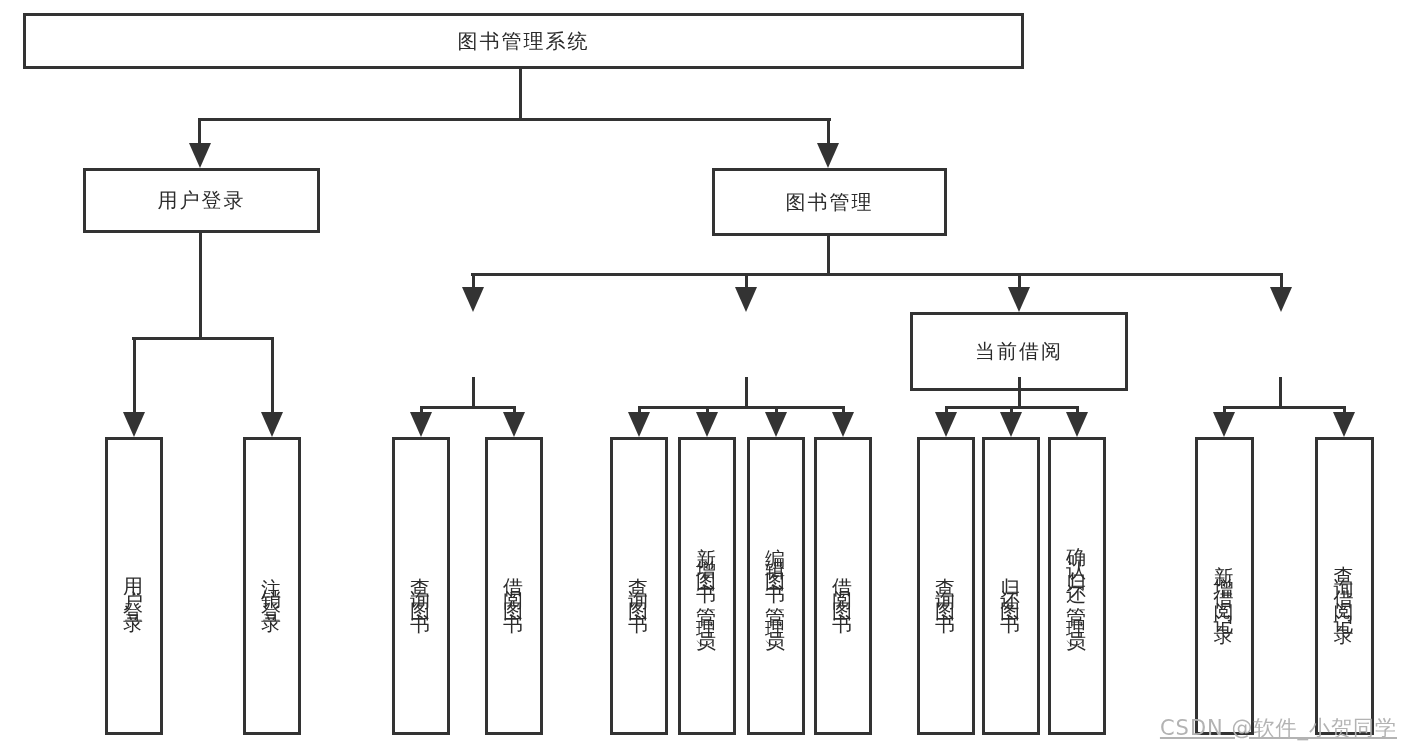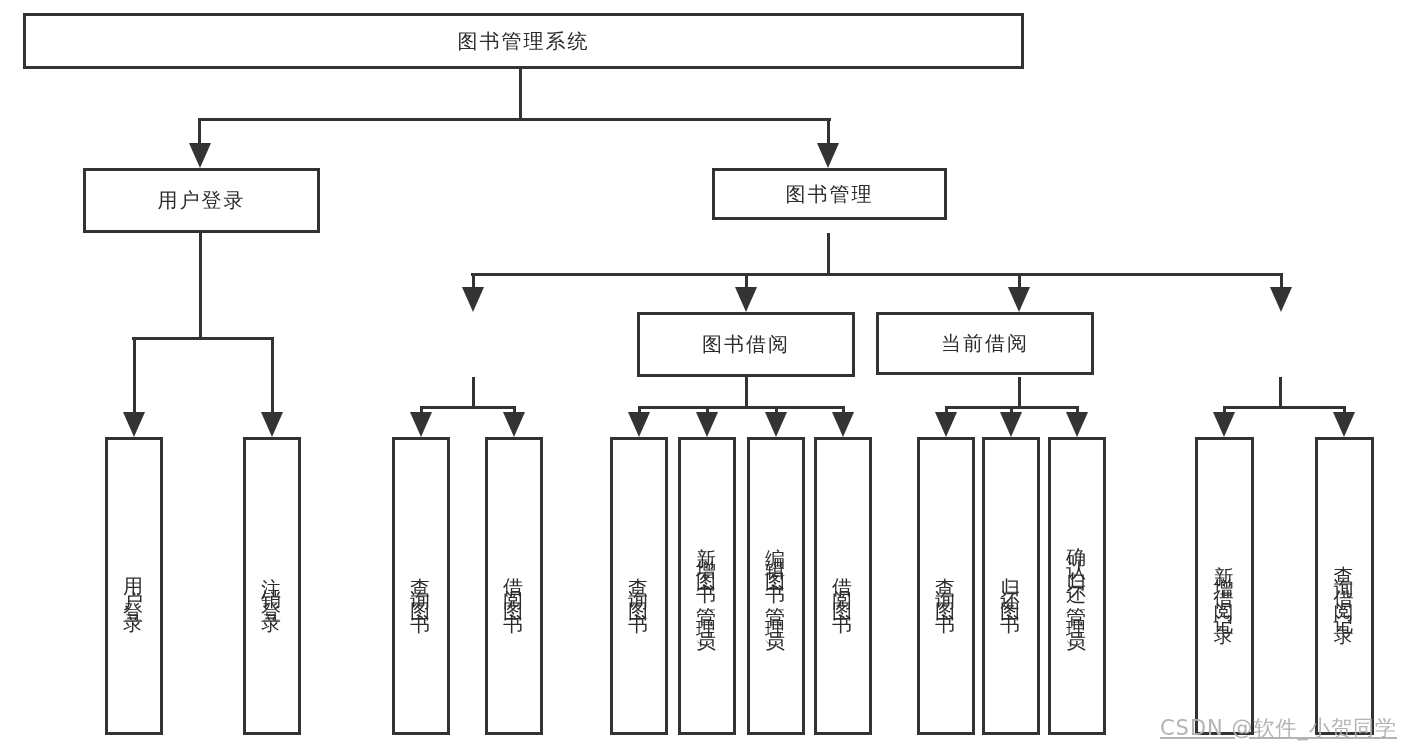--- a/index.html
+++ b/index.html
@@ -49,42 +49,41 @@
   <div class="box" style="left:23px;top:13px;width:1001px;height:56px">图书管理系统</div>
 
   <div class="vl" style="left:519px;top:68px;height:52px"></div>
   <div class="hl" style="left:198px;top:118px;width:633px"></div>
   <div class="vl" style="left:198px;top:118px;height:30px"></div>
   <div class="arr" style="left:189px;top:143px"></div>
   <div class="vl" style="left:827px;top:118px;height:30px"></div>
   <div class="arr" style="left:817px;top:143px"></div>
 
   <div class="box" style="left:83px;top:168px;width:237px;height:65px">用户登录</div>
-  <div class="box" style="left:712px;top:168px;width:235px;height:52px">图书管理</div>
+  <div class="box" style="left:712px;top:168px;width:235px;height:68px">图书管理</div>
 
   <div class="vl" style="left:199px;top:233px;height:107px"></div>
   <div class="hl" style="left:132px;top:337px;width:142px"></div>
   <div class="vl" style="left:133px;top:337px;height:78px"></div>
   <div class="arr" style="left:123px;top:412px"></div>
   <div class="vl" style="left:271px;top:337px;height:78px"></div>
   <div class="arr" style="left:261px;top:412px"></div>
 
   <div class="vl" style="left:827px;top:233px;height:43px"></div>
   <div class="hl" style="left:471px;top:273px;width:811px"></div>
   <div class="vl" style="left:472px;top:273px;height:17px"></div>
   <div class="arr" style="left:462px;top:287px"></div>
   <div class="vl" style="left:745px;top:273px;height:17px"></div>
   <div class="arr" style="left:735px;top:287px"></div>
   <div class="vl" style="left:1018px;top:273px;height:17px"></div>
   <div class="arr" style="left:1008px;top:287px"></div>
   <div class="vl" style="left:1280px;top:273px;height:17px"></div>
   <div class="arr" style="left:1270px;top:287px"></div>
 
-  <div class="box" style="left:637px;top:312px;width:218px;height:65px">图书借阅</div>
-  <div class="box" style="left:876px;top:312px;width:218px;height:63px">当前借阅</div>
+  <div class="box" style="left:910px;top:312px;width:218px;height:79px">当前借阅</div>
 
   <div class="vl" style="left:472px;top:377px;height:32px"></div>
   <div class="hl" style="left:420px;top:406px;width:96px"></div>
   <div class="vl" style="left:420px;top:406px;height:10px"></div>
   <div class="arr" style="left:410px;top:412px"></div>
   <div class="vl" style="left:513px;top:406px;height:10px"></div>
   <div class="arr" style="left:503px;top:412px"></div>
 
   <div class="vl" style="left:745px;top:377px;height:32px"></div>
   <div class="hl" style="left:638px;top:406px;width:207px"></div>

